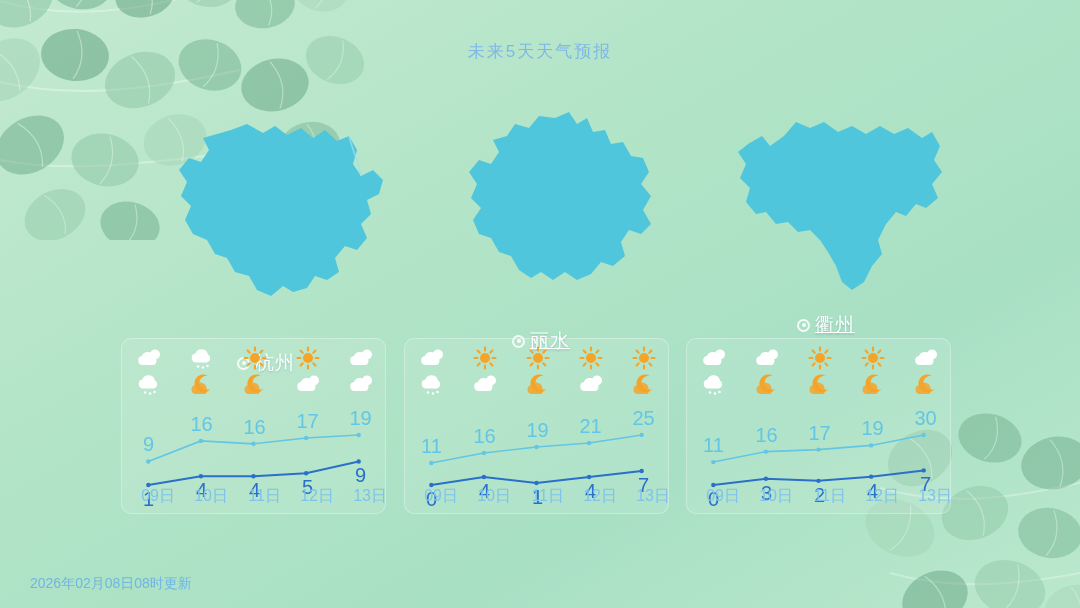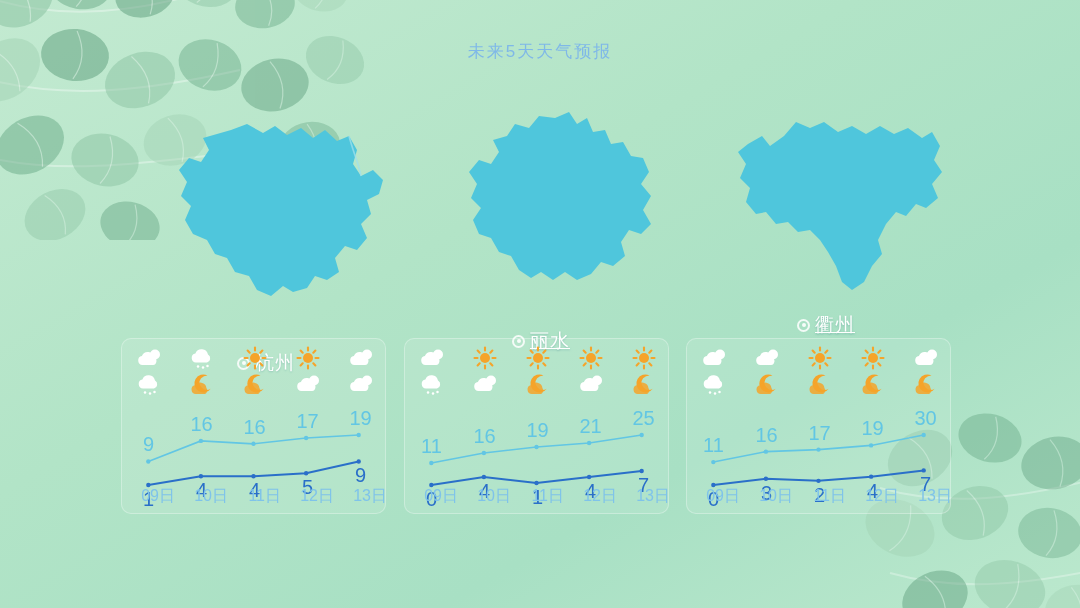--- a/index.html
+++ b/index.html
@@ -732,15 +732,16 @@
           <div class="date" style="left: 0px;">09日</div>
           <div class="date" style="left: 53px;">10日</div>
           <div class="date" style="left: 106px;">11日</div>
           <div class="date" style="left: 159px;">12日</div>
           <div class="date" style="left: 212px;">13日</div>
         </div>
       </div>
   </div>
 
   <div class="footer">
+    <div>2026年02月08日08时更新</div>
   </div>
 
 </div>
 
 </body></html>

